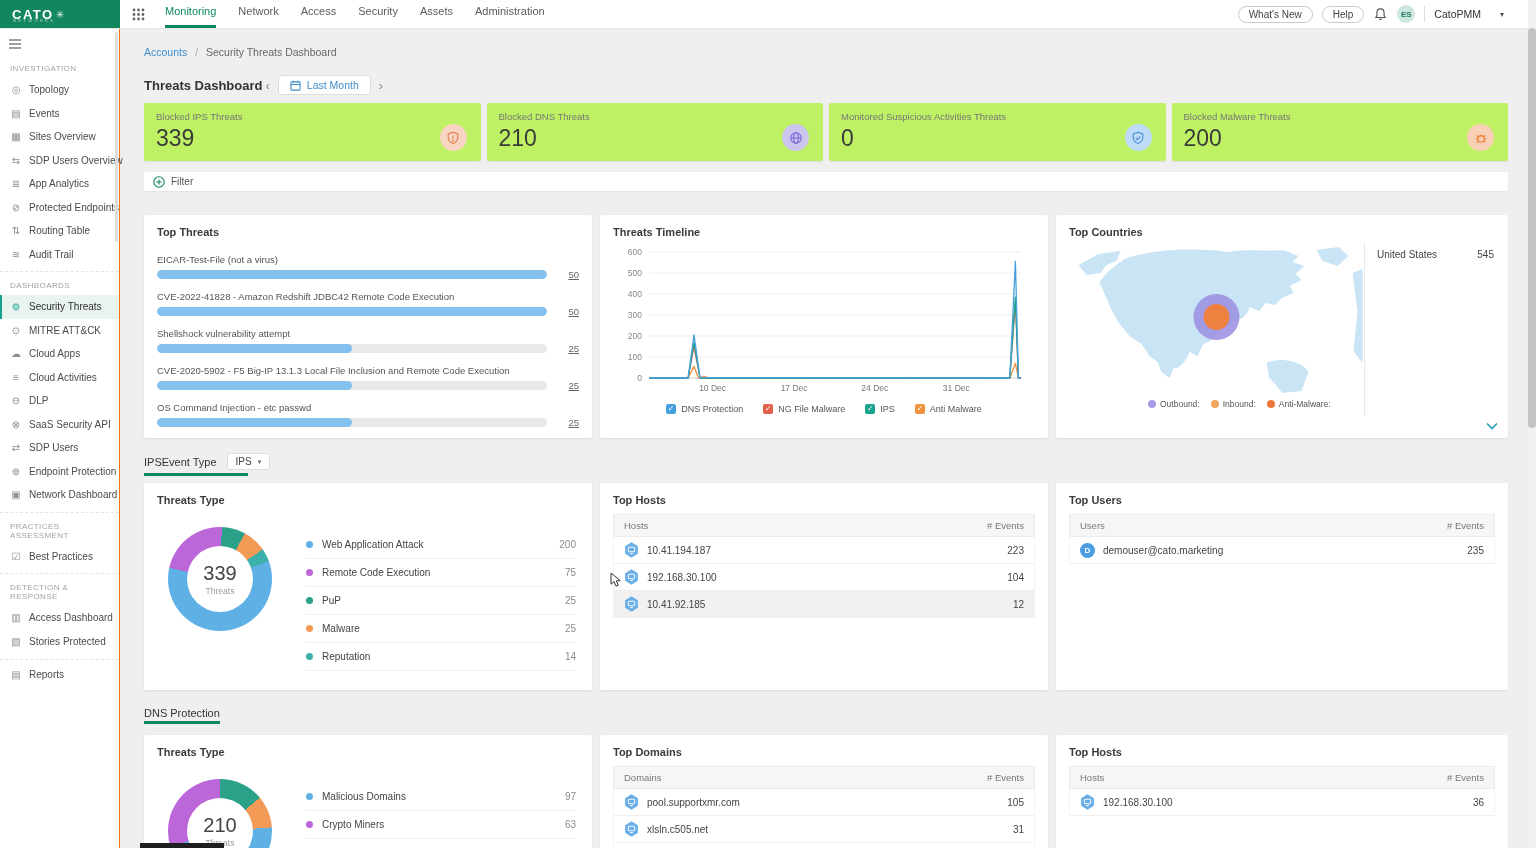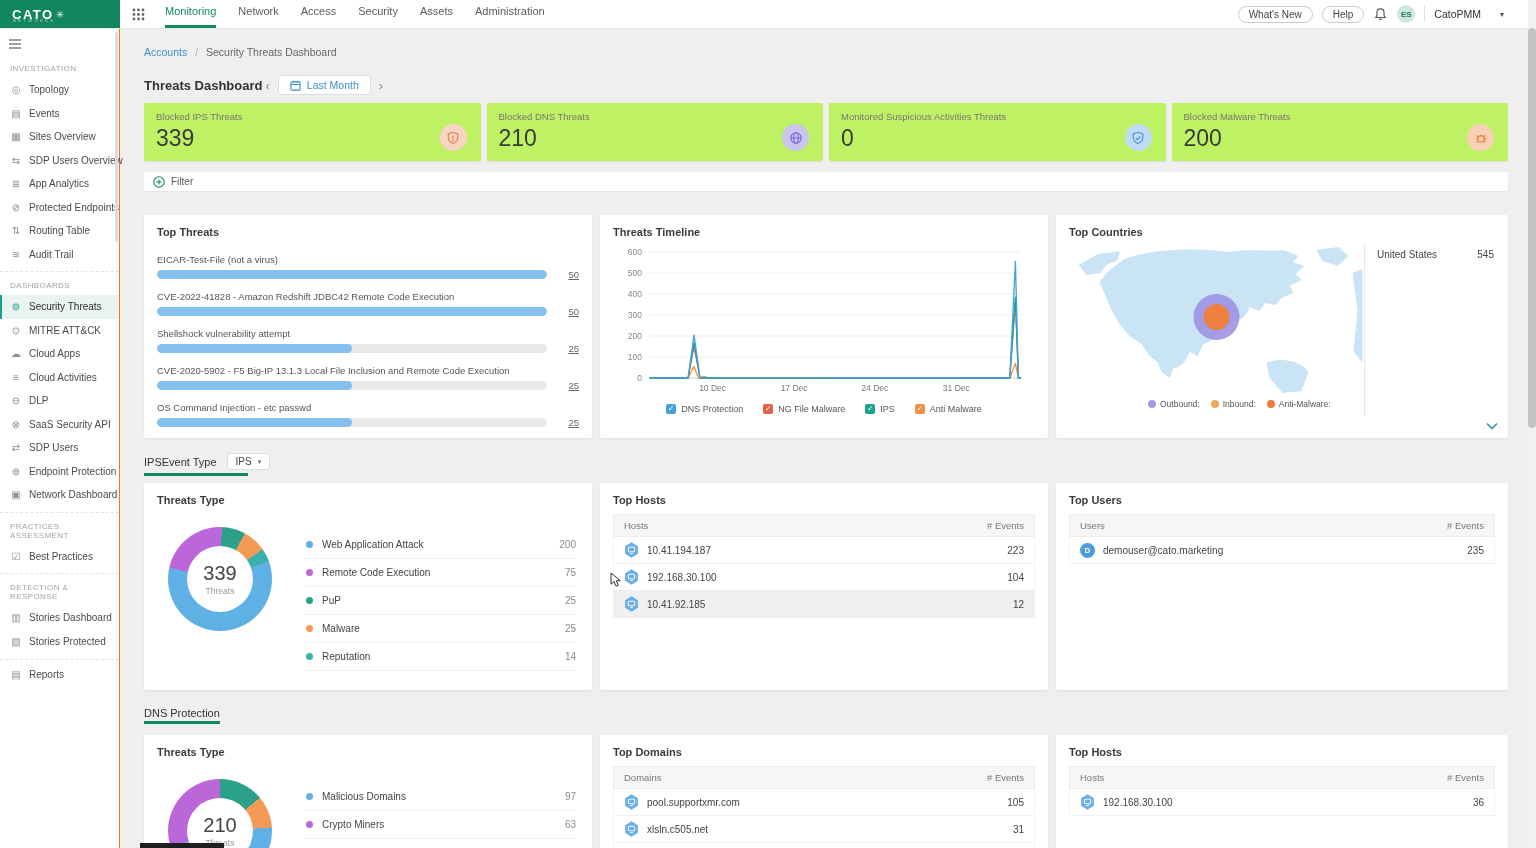--- a/index.html
+++ b/index.html
@@ -261,21 +261,21 @@
           <span class="sb-lbl">Network Dashboard</span>
         </div>
         <div class="sb-title">PRACTICES ASSESSMENT</div>
         <div class="sb-item">
           <span class="sb-ic">☑</span>
           <span class="sb-lbl">Best Practices</span>
         </div>
         <div class="sb-title">DETECTION &amp; RESPONSE</div>
         <div class="sb-item">
           <span class="sb-ic">▥</span>
-          <span class="sb-lbl">Stories Dashboard</span>
+          <span class="sb-lbl">Access Dashboard</span>
         </div>
         <div class="sb-item">
           <span class="sb-ic">▧</span>
           <span class="sb-lbl">Stories Protected</span>
         </div>
         <div class="sb-sep"></div>
         <div class="sb-item">
           <span class="sb-ic">▤</span>
           <span class="sb-lbl">Reports</span>
         </div>

